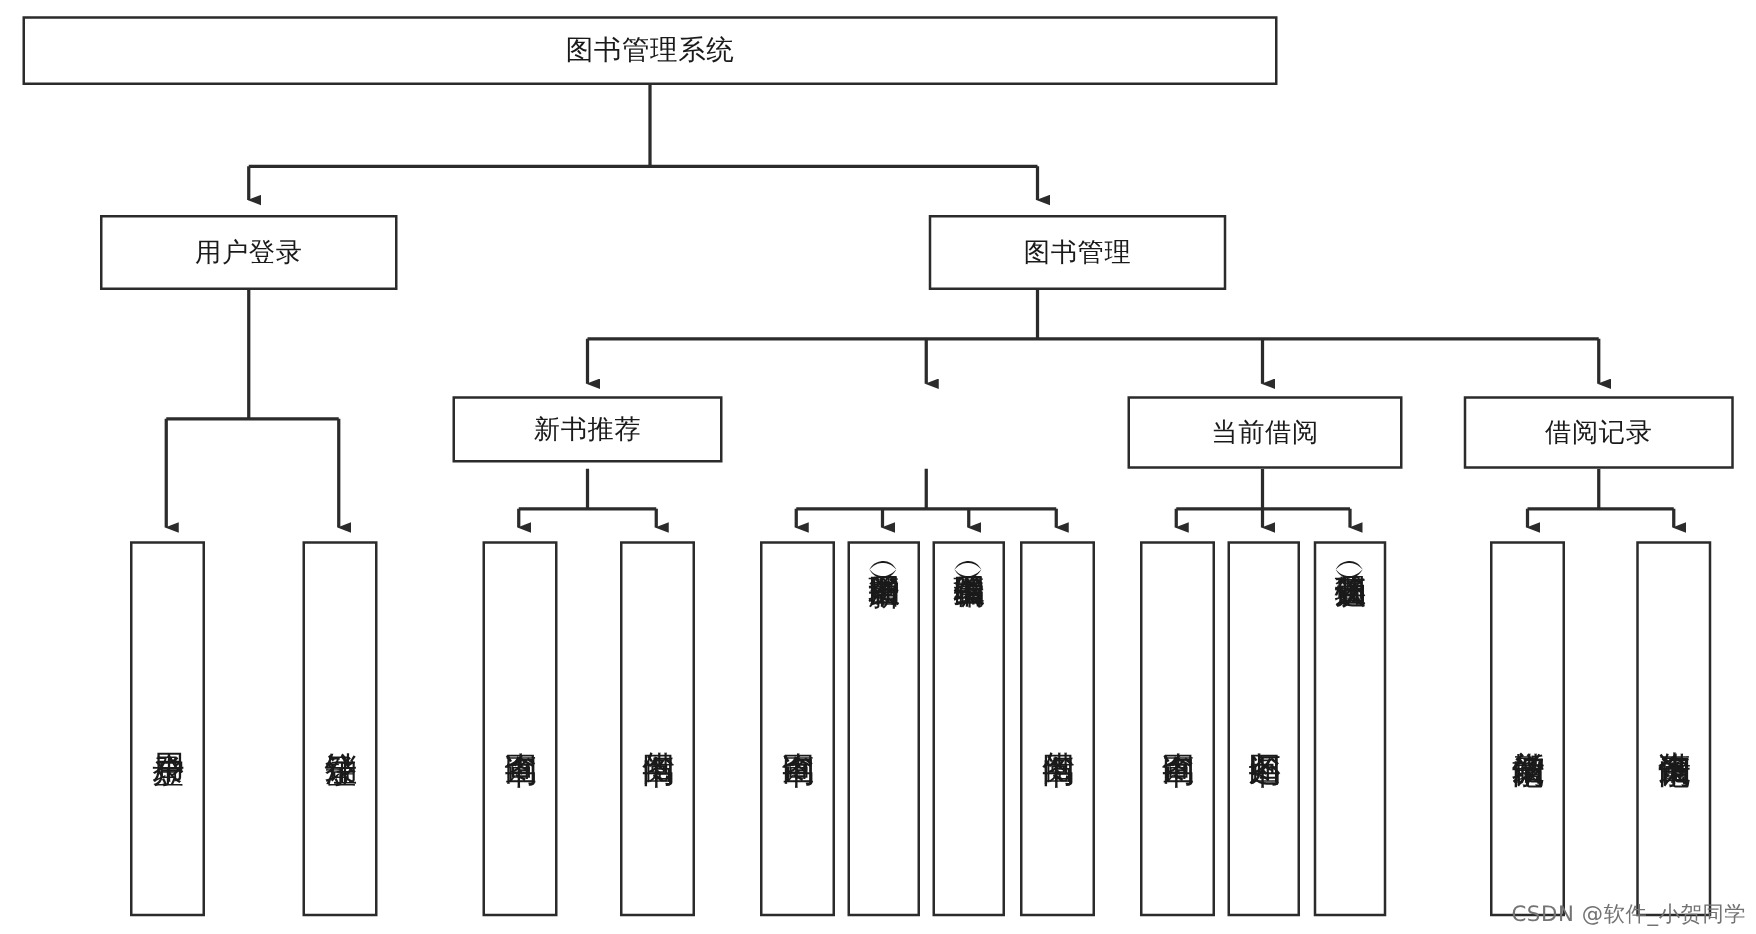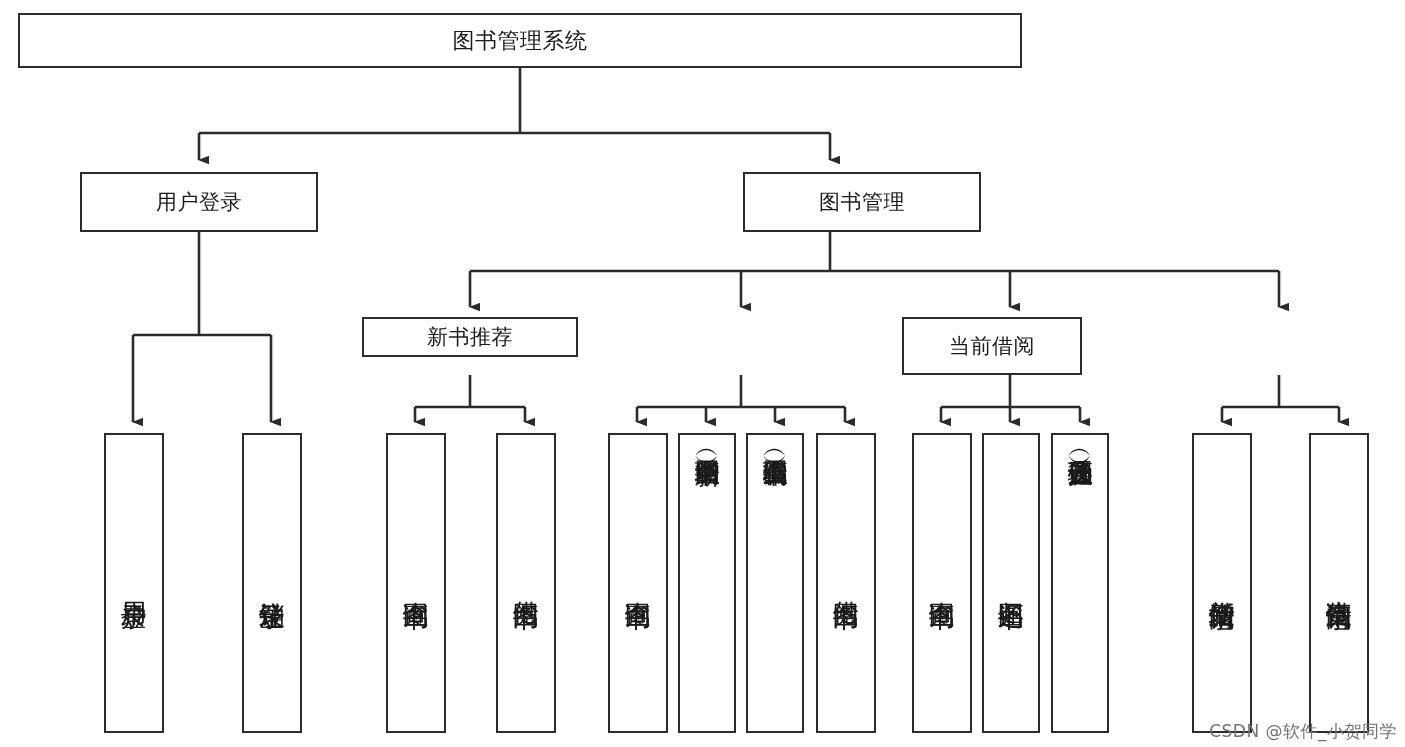--- a/index.html
+++ b/index.html
@@ -144,25 +144,28 @@
     <span class="node-label">图书管理系统</span>
   </div>
 
   <div class="node horiz" style="left:80px; top:172px; width:238px; height:60px;">
     <span class="node-label">用户登录</span>
   </div>
   <div class="node horiz" style="left:711px; top:172px; width:238px; height:60px;margin-left:32px;">
     <span class="node-label">图书管理</span>
   </div>
 
-  <div class="node horiz" style="left:362px; top:317px; width:216px; height:40px;">
+  <div class="node horiz" style="left:362px; top:317px; width:216px; height:53px;">
     <span class="node-label">新书推荐</span>
   </div>
-  <div class="node horiz" style="left:902px; top:317px; width:180px; height:58px;">
+  <div class="node horiz" style="left:902px; top:317px; width:220px; height:58px;">
     <span class="node-label">当前借阅</span>
+  </div>
+  <div class="node horiz" style="left:1171px; top:317px; width:216px; height:58px;">
+    <span class="node-label">借阅记录</span>
   </div>
 
   <div class="node vert midpad" style="left:104px; top:433px; width:60px; height:300px;">
     <span class="node-label">用户登录</span>
   </div>
   <div class="node vert midpad" style="left:242px; top:433px; width:60px; height:300px;">
     <span class="node-label">注销登录</span>
   </div>
 
   <div class="node vert midpad" style="left:386px; top:433px; width:60px; height:300px;">

